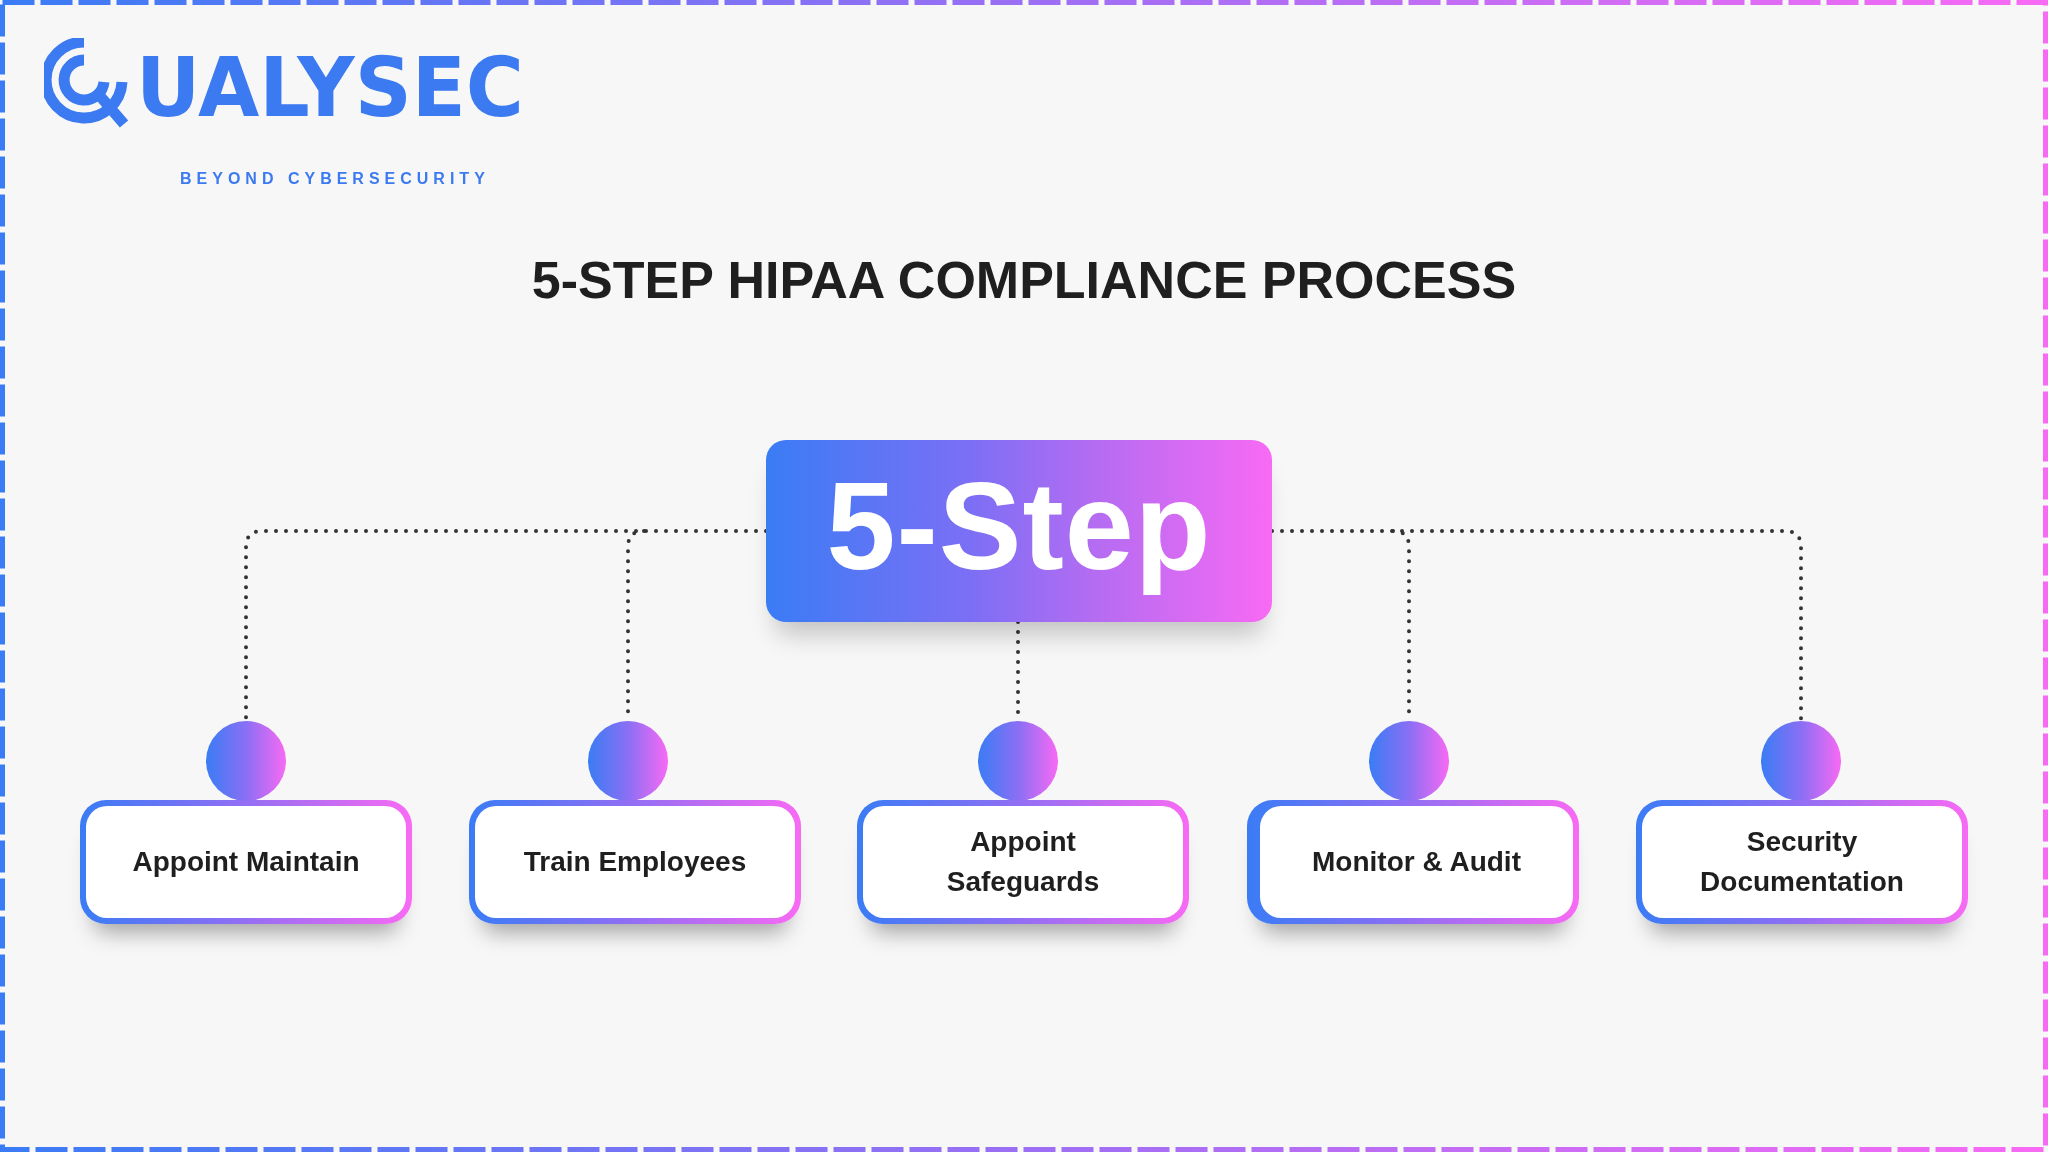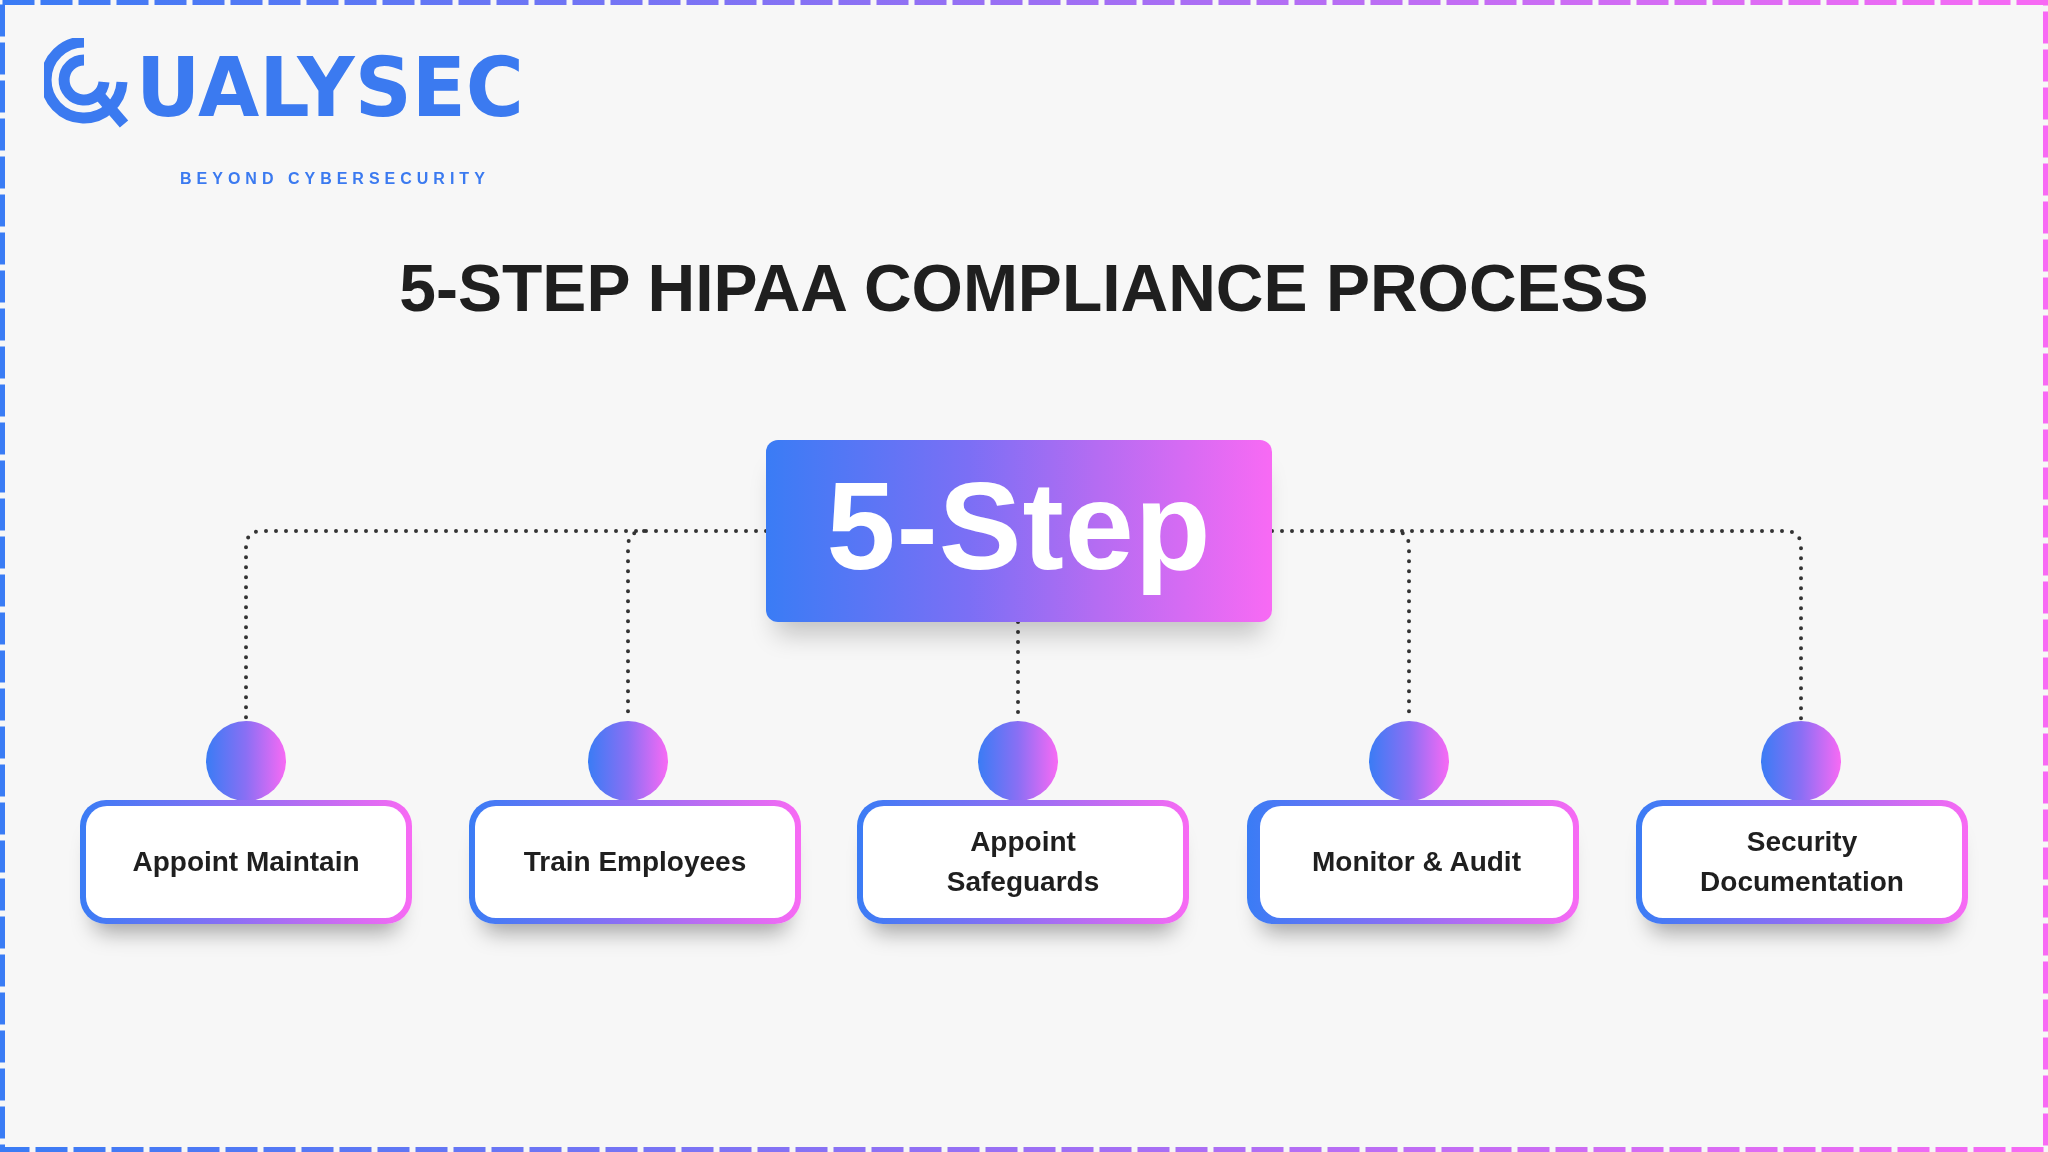--- a/index.html
+++ b/index.html
@@ -1,21 +1,21 @@
 <!DOCTYPE html>
 <html><head>
 <meta charset="utf-8">
 <style>
   html,body{margin:0;padding:0;}
   body{width:2048px;height:1152px;overflow:hidden;background:#f7f7f7;position:relative;font-family:"Liberation Sans","DejaVu Sans",sans-serif;}
   .frame{position:absolute;left:0;top:0;width:2048px;height:1152px;pointer-events:none;}
   .logo{position:absolute;left:44px;top:38px;width:490px;height:110px;}
   .logo-sub{position:absolute;left:180px;top:124px;font-size:16px;letter-spacing:5px;color:#3b7af0;font-weight:bold;white-space:nowrap;}
-  .title{position:absolute;left:0;width:2048px;top:250px;text-align:center;font-size:66px;font-weight:bold;color:#1f1f1f;letter-spacing:0px;transform:scaleY(1.0);}
-  .center-box{position:absolute;left:766px;top:440px;width:506px;height:182px;border-radius:12px;
+  .title{position:absolute;left:0;width:2048px;top:250px;text-align:center;font-size:52px;font-weight:bold;color:#1f1f1f;letter-spacing:0px;transform:scaleY(1.0);}
+  .center-box{position:absolute;left:766px;top:440px;width:506px;height:182px;border-radius:20px;
     background:linear-gradient(90deg,#3a7cf5 0%,#7b6ff5 40%,#b46cf2 65%,#f86af4 100%);
     box-shadow:0 22px 26px -10px rgba(0,0,0,0.22);display:flex;align-items:center;justify-content:center;}
   .center-box span{color:#fff;font-weight:bold;font-size:124px;letter-spacing:1px;line-height:1;margin-top:-10px;}
   .connectors{position:absolute;left:0;top:0;width:2048px;height:1152px;}
   .circle{position:absolute;width:80px;height:80px;border-radius:50%;
     background:linear-gradient(90deg,#3a7cf5 0%,#8a6ff4 50%,#f86af4 100%);}
   .step{position:absolute;top:800px;width:332px;height:124px;border-radius:26px;padding:6px;box-sizing:border-box;
     background:linear-gradient(90deg,#3a7cf5 0%,#8a6ff4 45%,#c56cf2 75%,#f86af4 100%);
     box-shadow:0 22px 22px -14px rgba(0,0,0,0.35);}
   .step-inner{width:100%;height:100%;background:#fff;border-radius:21px;display:flex;align-items:center;justify-content:center;text-align:center;}

